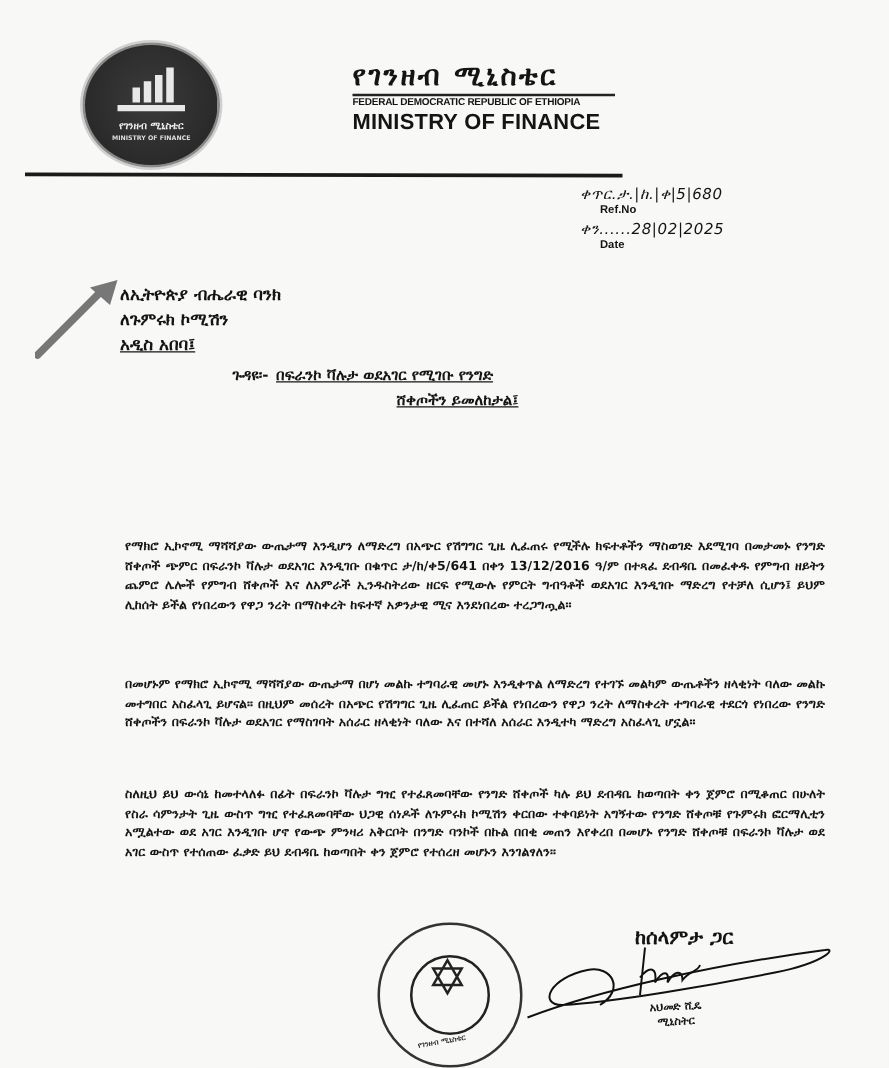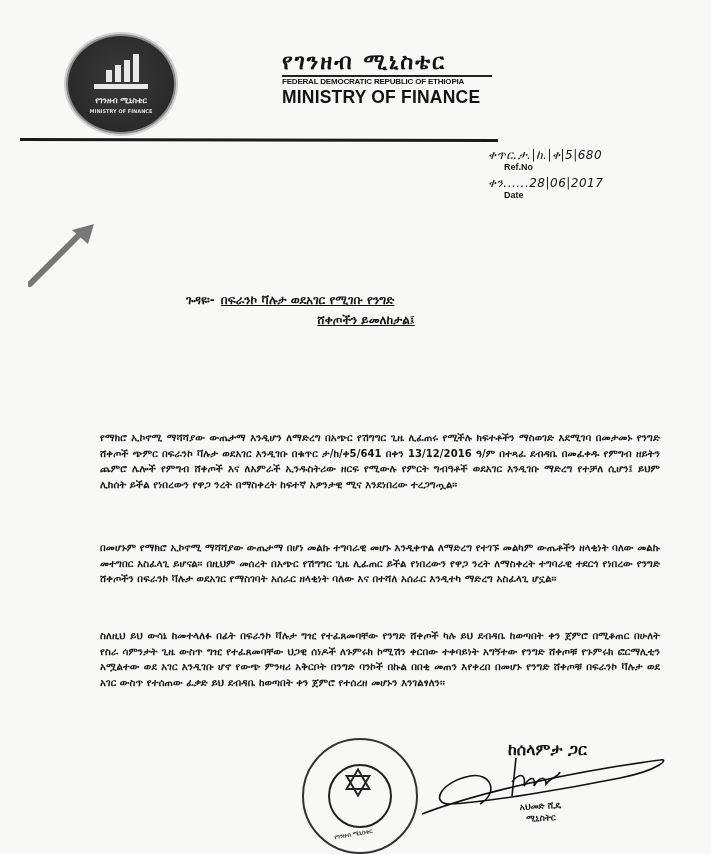--- a/index.html
+++ b/index.html
@@ -17,21 +17,21 @@
   .logo .bar { position:absolute; bottom:0; width:6px; background:#e8e8e8; }
   .logo .base { position:absolute; left:26px; top:48px; width:54px; height:5px; background:#e8e8e8; }
   .logo .ltext1 { position:absolute; left:18px; top:60px; width:70px; text-align:center; font-size:8px; color:#eee; font-weight:bold; }
   .logo .ltext2 { position:absolute; left:18px; top:72px; width:70px; text-align:center; font-size:5px; color:#ddd; font-weight:bold; }
   .hdr { position:absolute; left:282px; top:46px; width:210px; }
   .hdr .am-small { font-size:9.5px; font-weight:bold; letter-spacing:0.5px; }
   .hdr .am-big { font-size:22px; font-weight:bold; letter-spacing:2px; margin-top:3px; border-bottom:2px solid #222; padding-bottom:1px; }
   .hdr .en-small { font-family:"Liberation Sans", sans-serif; font-size:8px; font-weight:bold; margin-top:0; letter-spacing:-0.2px; }
   .hdr .en-big { font-family:"Liberation Sans", sans-serif; font-size:17.5px; font-weight:bold; margin-top:1px; letter-spacing:0.2px; }
   .rule { position:absolute; left:20px; top:138px; width:478px; height:3px; background:#1a1a1a; transform:rotate(0.12deg); transform-origin:left; }
-  .ref { position:absolute; left:488px; top:148px; font-size:12px; }
+  .ref { position:absolute; left:464px; top:148px; font-size:12px; }
   .ref .line { font-family:"DejaVu Sans", sans-serif; font-style:italic; letter-spacing:0.5px; }
   .ref .lbl { font-family:"Liberation Sans", sans-serif; font-size:9px; font-weight:bold; margin-left:16px; }
   .addr { position:absolute; left:96px; top:226px; font-size:13.5px; font-weight:bold; line-height:20px; }
   .addr .ul { text-decoration:underline; }
   .arrow { position:absolute; left:28px; top:222px; width:70px; height:66px; }
   .subject { position:absolute; left:186px; top:290px; width:340px; font-size:12px; font-weight:bold; line-height:20px; }
   .subject .lead { margin-right:6px; }
   .subject .u { text-decoration:underline; }
   .subject .l2 { display:block; text-align:center; text-decoration:underline; padding-left:20px; }
   .para { position:absolute; left:100px; width:560px; font-size:10px; font-weight:bold; line-height:15.6px; text-align:justify; letter-spacing:0.1px; }
@@ -71,29 +71,34 @@
     <div class="am-big">የገንዘብ ሚኒስቴር</div>
     <div class="en-small">FEDERAL DEMOCRATIC REPUBLIC OF ETHIOPIA</div>
     <div class="en-big">MINISTRY OF FINANCE</div>
   </div>
 
   <div class="rule"></div>
 
   <div class="ref">
     <div class="line">ቀጥር.ታ.|ከ.|ቀ|5|680</div>
     <div class="lbl">Ref.No</div>
-    <div class="line" style="margin-top:4px">ቀን......28|06|2017</div>
+    <div class="line" style="margin-top:4px">ቀን......28|02|2025</div>
     <div class="lbl">Date</div>
   </div>
 
   <svg class="arrow" viewBox="0 0 70 66">
     <path d="M2 62 L54 10" stroke="#777" stroke-width="6" stroke-linecap="round"></path>
     <path d="M44 8 L66 2 L60 22 Z" fill="#777"></path>
   </svg>
 
+  <div class="addr">
+    <div>ለኢትዮጵያ ብሔራዊ ባንክ</div>
+    <div>ለጉምሩክ ኮሚሽን</div>
+    <div class="ul">አዲስ አበባ፤</div>
+  </div>
 
   <div class="subject">
     <span class="lead">ጉዳዩ፡-</span><span class="u">በፍራንኮ ቫሉታ ወደአገር የሚገቡ የንግድ</span>
     <span class="l2">ሸቀጦችን ይመለከታል፤</span>
   </div>
 
   <div class="para p2">የማክሮ ኢኮኖሚ ማሻሻያው ውጤታማ እንዲሆን ለማድረግ በአጭር የሽግግር ጊዜ ሊፈጠሩ የሚችሉ ክፍተቶችን ማስወገድ እደሚገባ በመታመኑ የንግድ ሸቀጦች ጭምር በፍራንኮ ቫሉታ ወደአገር እንዲገቡ በቁጥር ታ/ከ/ቀ5/641 በቀን 13/12/2016 ዓ/ም በተጻፈ ደብዳቤ በመፈቀዱ የምግብ ዘይትን ጨምሮ ሌሎች የምግብ ሸቀጦች እና ለአምራች ኢንዱስትሪው ዘርፍ የሚውሉ የምርት ግብዓቶች ወደአገር እንዲገቡ ማድረግ የተቻለ ሲሆን፤ ይህም ሊከሰት ይችል የነበረውን የዋጋ ንረት በማስቀረት ከፍተኛ አዎንታዊ ሚና እንደነበረው ተረጋግጧል፡፡</div>
   <div class="para p4">ስለዚህ ይህ ውሳኔ ከመተላለፉ በፊት በፍራንኮ ቫሉታ ግዢ የተፈጸመባቸው የንግድ ሸቀጦች ካሉ ይህ ደብዳቤ ከወጣበት ቀን ጀምሮ በሚቆጠር በሁለት የስራ ሳምንታት ጊዜ ውስጥ ግዢ የተፈጸመባቸው ህጋዊ ሰነዶች ለጉምሩክ ኮሚሽን ቀርበው ተቀባይነት አግኝተው የንግድ ሸቀጦቹ የጉምሩክ ፎርማሊቲን አሟልተው ወደ አገር እንዲገቡ ሆኖ የውጭ ምንዛሪ አቅርቦት በንግድ ባንኮች በኩል በበቂ መጠን እየቀረበ በመሆኑ የንግድ ሸቀጦቹ በፍራንኮ ቫሉታ ወደ አገር ውስጥ የተሰጠው ፈቃድ ይህ ደብዳቤ ከወጣበት ቀን ጀምሮ የተሰረዘ መሆኑን እንገልፃለን፡፡</div>
   <div class="para p3">በመሆኑም የማክሮ ኢኮኖሚ ማሻሻያው ውጤታማ በሆነ መልኩ ተግባራዊ መሆኑ እንዲቀጥል ለማድረግ የተገኙ መልካም ውጤቶችን ዘላቂነት ባለው መልኩ መተግበር አስፈላጊ ይሆናል፡፡ በዚህም መሰረት በአጭር የሽግግር ጊዜ ሊፈጠር ይችል የነበረውን የዋጋ ንረት ለማስቀረት ተግባራዊ ተደርጎ የነበረው የንግድ ሸቀጦችን በፍራንኮ ቫሉታ ወደአገር የማስገባት አሰራር ዘላቂነት ባለው እና በተሻለ አሰራር እንዲተካ ማድረግ አስፈላጊ ሆኗል፡፡</div>
 

